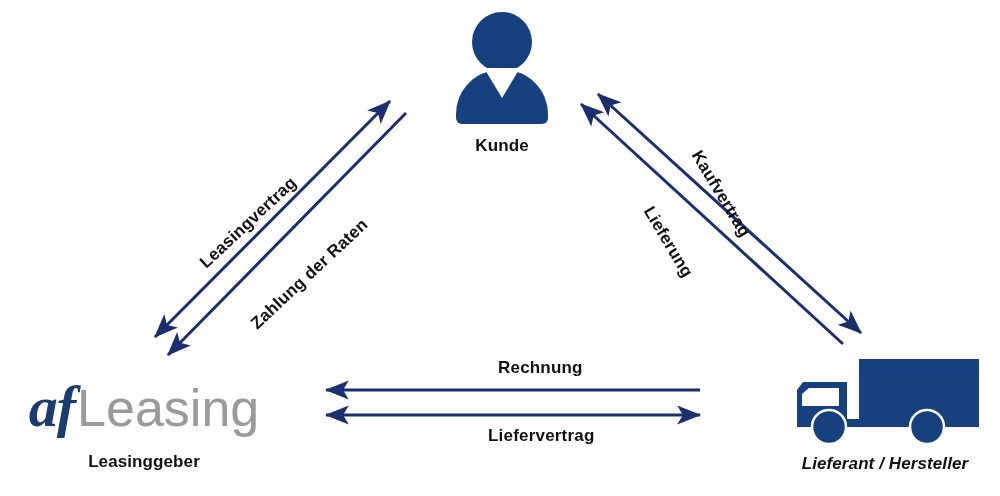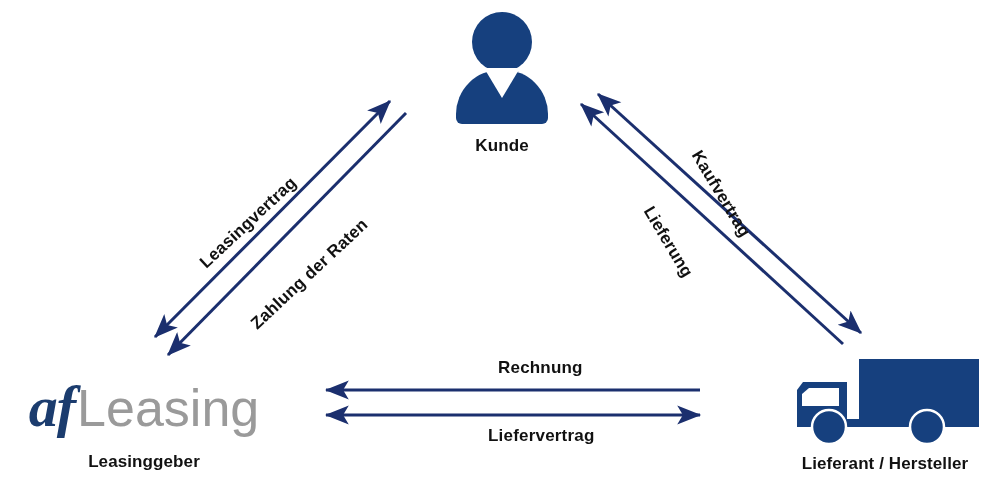--- a/index.html
+++ b/index.html
@@ -106,20 +106,21 @@
     margin-left: 2px;
   }
   #leasinggeber-label {
     margin-top: 14px;
   }
   
   #node-lieferant {
     left: 770px;
     top: 356px;
     width: 230px;
+    font-style: italic;
   }
   .truck-icon {
     position: relative;
     width: 200px;
     height: 92px;
     margin: 0 auto;
   }
   #lieferant-label {
     margin-top: 6px;
   }

